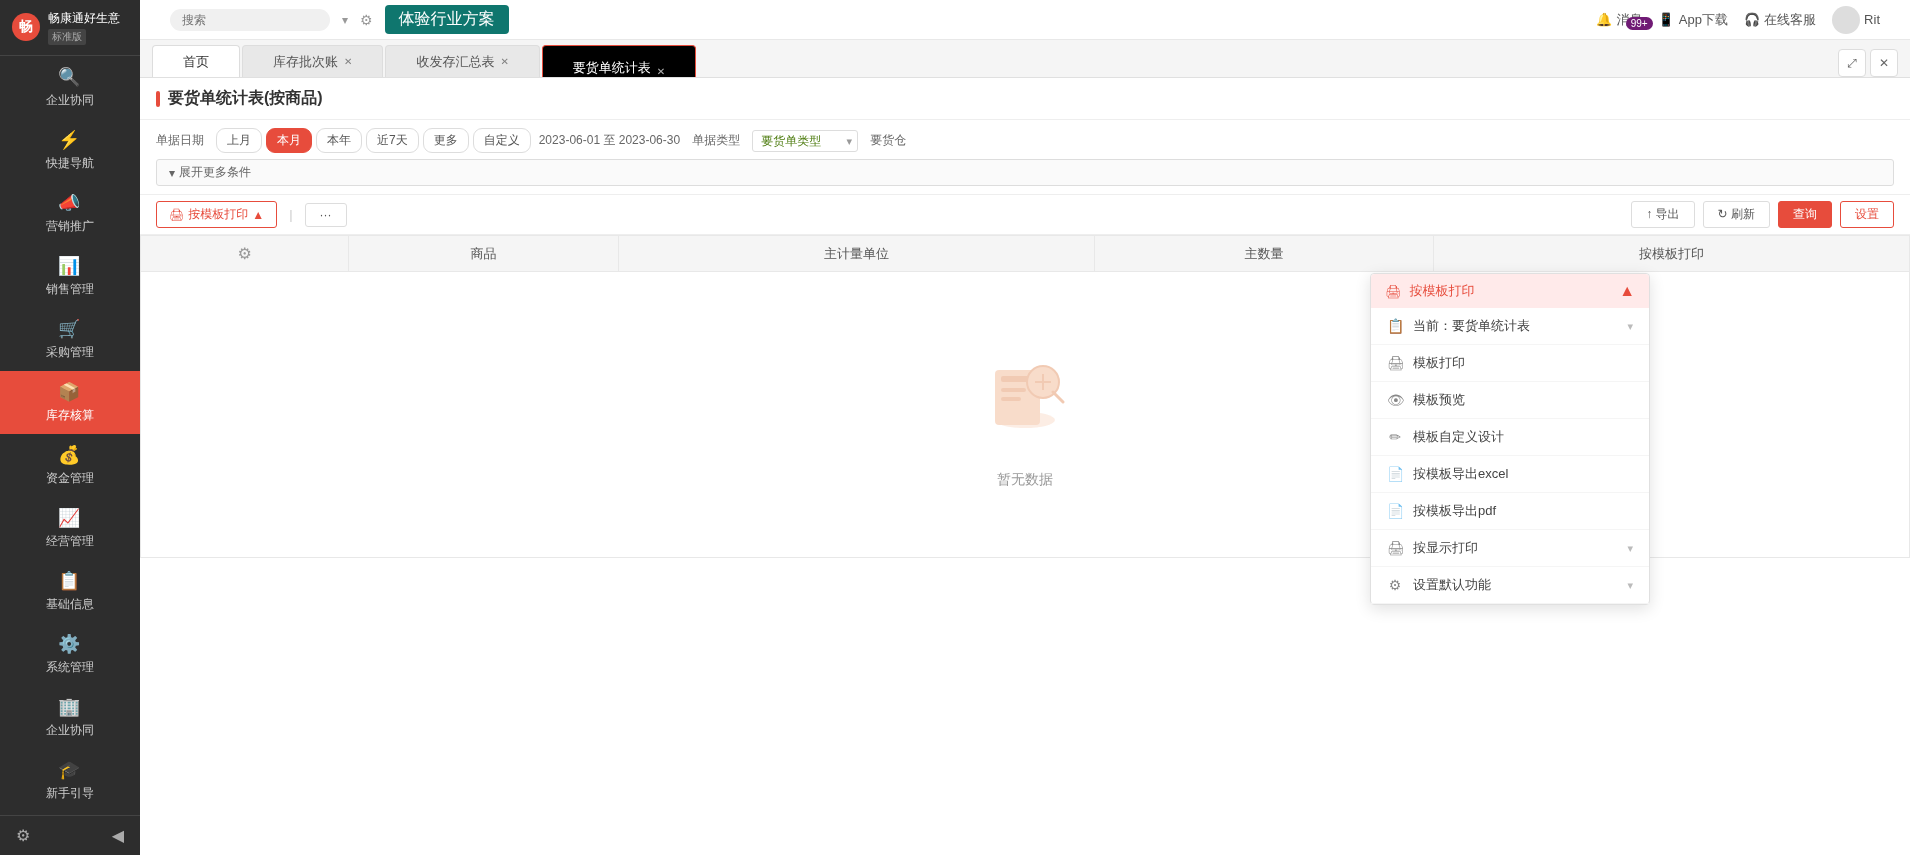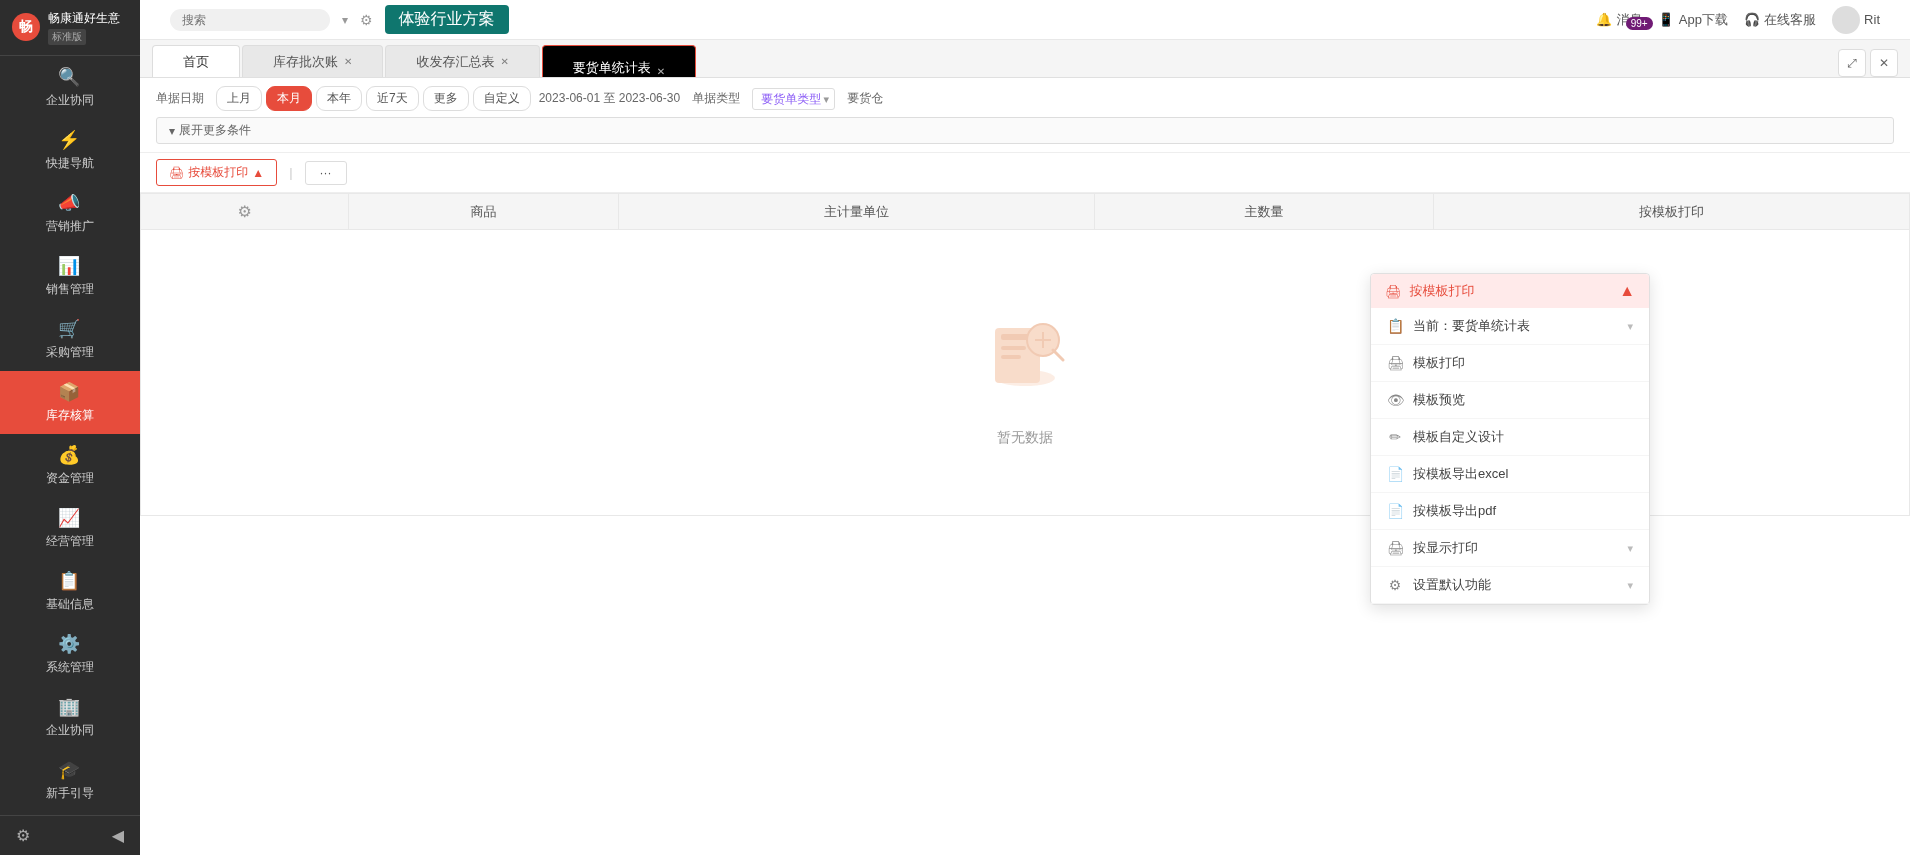--- a/index.html
+++ b/index.html
@@ -48,21 +48,21 @@
     .page-title-icon { width: 4px; height: 16px; background: #e74c3c; border-radius: 2px; }
 
     
     .filter-bar { background: #fff; padding: 8px 16px; border-bottom: 1px solid #eee; flex-shrink: 0; }
     .filter-row { display: flex; align-items: center; gap: 12px; flex-wrap: wrap; }
     .filter-label { color: #666; font-size: 12px; white-space: nowrap; }
     .filter-date-group { display: flex; align-items: center; gap: 4px; }
     .filter-btn { padding: 3px 10px; border: 1px solid #ddd; border-radius: 9px; font-size: 12px; cursor: pointer; background: #fff; color: #555; }
     .filter-btn.active { background: #e74c3c; color: #fff; border-color: #e74c3c; }
     .filter-date-range { font-size: 12px; color: #666; margin-left: 4px; }
-    .filter-select { border: 1px solid #ddd; border-radius: 3px; padding: 3px 13px 3px 8px; font-size: 12px; color: #8b5cf6; background: #fff; cursor: pointer; appearance: none; -webkit-appearance: none; position: relative; }
+    .filter-select { border: 1px solid #ddd; border-radius: 3px; padding: 3px 36px 3px 8px; font-size: 12px; color: #4d7c0f; background: #fff; cursor: pointer; appearance: none; -webkit-appearance: none; position: relative; }
     .filter-select-wrapper { position: relative; display: inline-block; }
     .filter-select-wrapper::after { content: "▾"; position: absolute; right: 6px; top: 50%; transform: translateY(-50%); color: #999; pointer-events: none; font-size: 11px; }
     .expand-more { display: flex; align-items: center; gap: 4px; color: #666; font-size: 12px; cursor: pointer; border: 1px solid #ddd; border-radius: 3px; padding: 4px 12px; margin-top: 6px; background: #fafafa; }
 
     
     .toolbar { background: #fff; padding: 6px 16px; border-bottom: 1px solid #eee; display: flex; align-items: center; gap: 8px; flex-shrink: 0; position: relative; }
     .toolbar-right { margin-left: auto; display: flex; align-items: center; gap: 8px; }
     .toolbar-btn { padding: 4px 14px; border-radius: 3px; font-size: 12px; cursor: pointer; border: 1px solid #ddd; background: #fff; color: #555; }
     .toolbar-btn.primary { background: #e74c3c; color: #fff; border-color: #e74c3c; }
     .toolbar-btn.setting { background: #fff; color: #e74c3c; border-color: #e74c3c; }
@@ -206,20 +206,26 @@
       <span class="tab-close">✕</span>
     </div>
     <div style="margin-left:auto; display:flex; align-items:center; gap:4px;">
       <div class="tab-expand">⤢</div>
       <div class="tab-expand">✕</div>
     </div>
   </div>
 
   <div class="content-area">
 
+    <div class="page-header">
+      <div class="page-title">
+        <div class="page-title-icon"></div>
+        <span>要货单统计表(按商品)</span>
+      </div>
+    </div>
 
     <div class="filter-bar">
       <div class="filter-row">
         <span class="filter-label">单据日期</span>
         <div class="filter-date-group">
           <button class="filter-btn">上月</button>
           <button class="filter-btn active">本月</button>
           <button class="filter-btn">本年</button>
           <button class="filter-btn">近7天</button>
           <button class="filter-btn">更多</button>
@@ -245,20 +251,32 @@
     <div class="toolbar">
       <div style="position:relative; display:inline-block;">
         <button class="toolbar-print-btn">
           <span>🖨</span>
           <span>按模板打印</span>
           <span>▲</span>
         </button>
       </div>
       <span style="color:#ccc; margin:0 4px;">|</span>
       <span class="toolbar-btn">···</span>
+      <div class="toolbar-right">
+        <button class="toolbar-btn">
+          <span>↑</span>
+          <span>导出</span>
+        </button>
+        <button class="toolbar-btn">
+          <span>↻</span>
+          <span>刷新</span>
+        </button>
+        <button class="toolbar-btn primary">查询</button>
+        <button class="toolbar-btn setting">设置</button>
+      </div>
     </div>
 
     <div style="position:absolute; top: 195px; right: 260px; z-index:200; width:290px;">
       <div class="dropdown-menu">
         <div class="dropdown-header">
           <div class="dropdown-header-title">
             <span>🖨</span>
             <span>按模板打印</span>
           </div>
           <span class="dropdown-close">▲</span>

